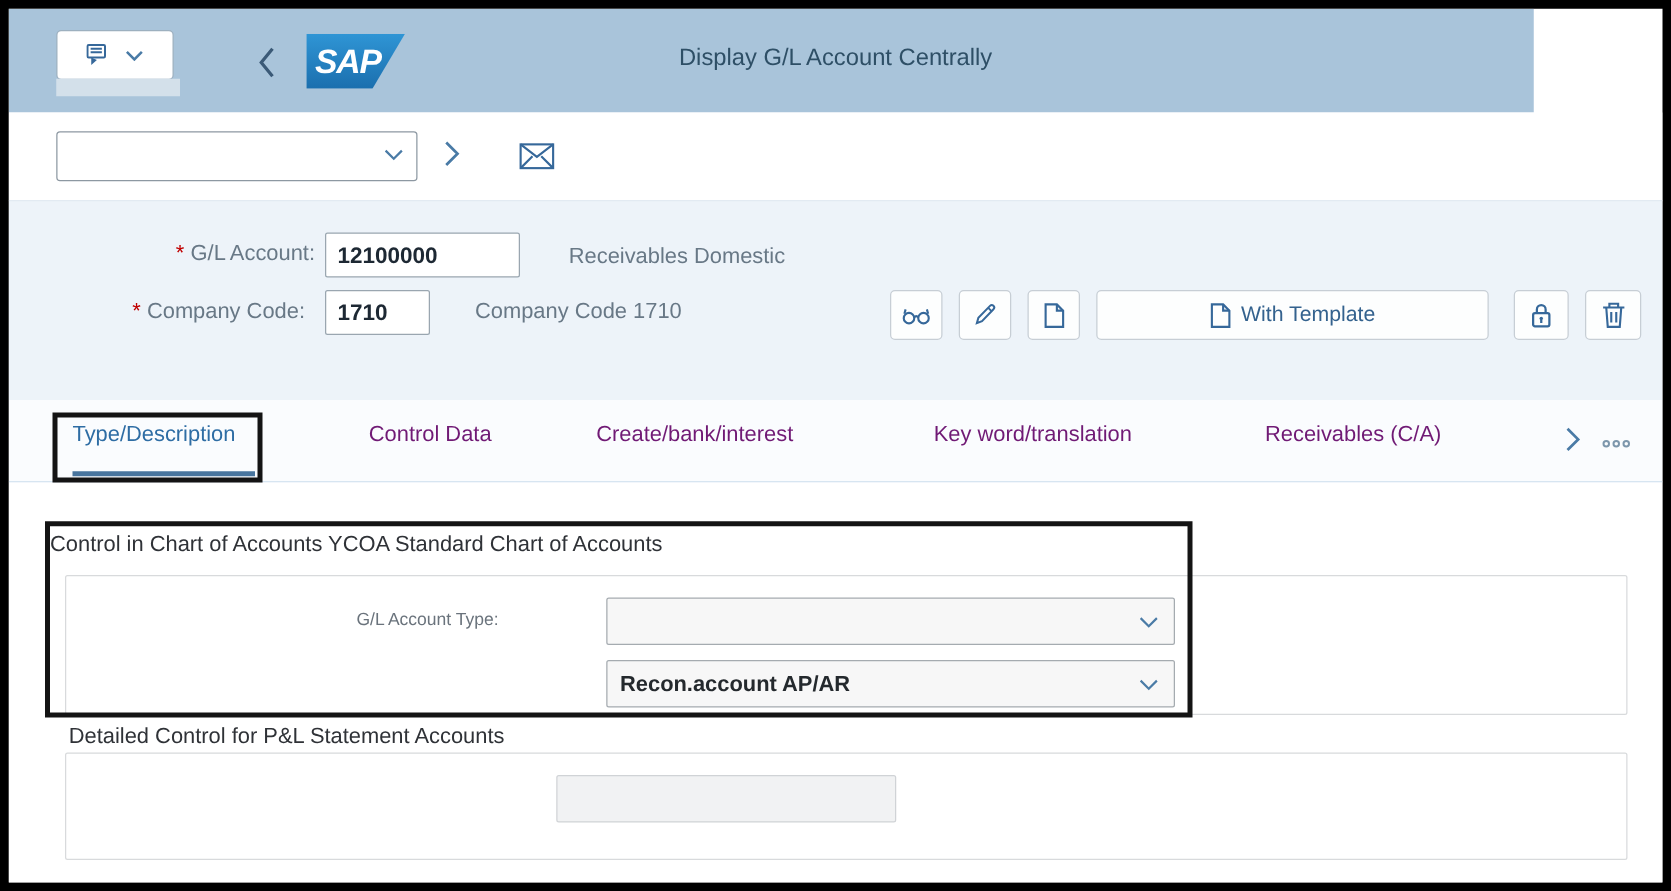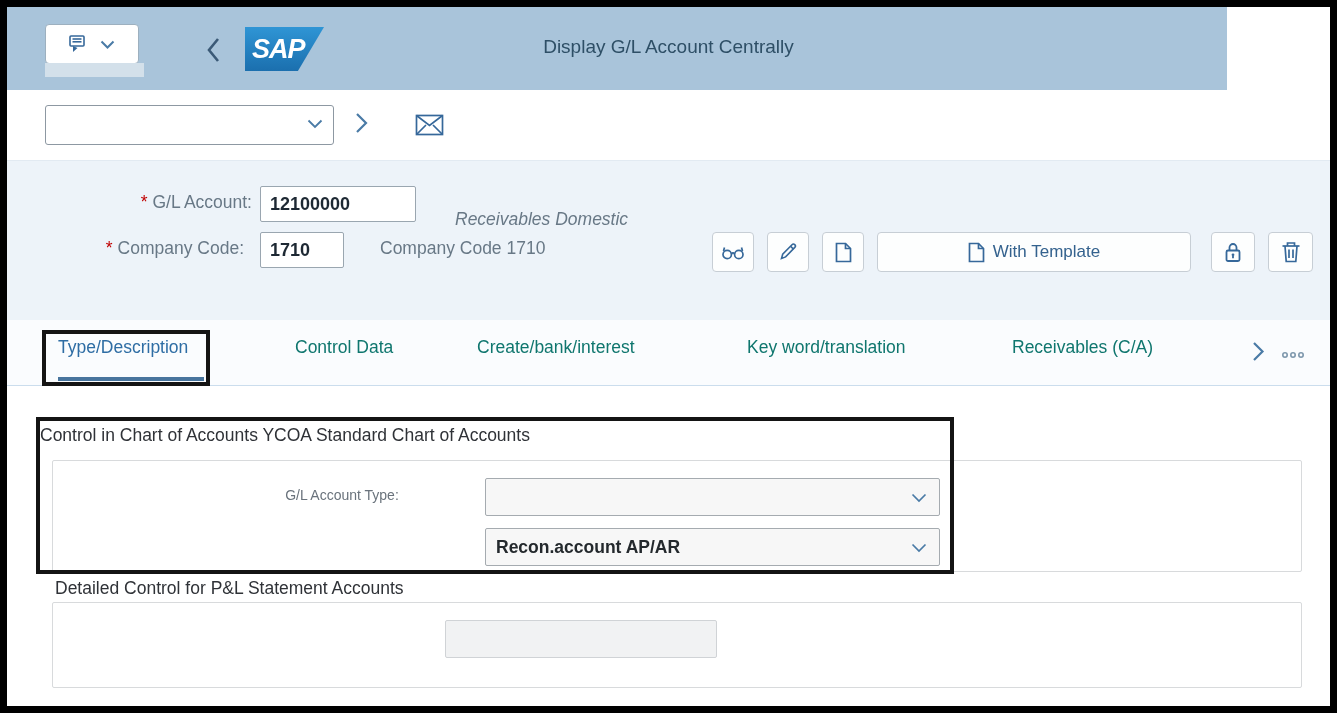--- a/index.html
+++ b/index.html
@@ -36,21 +36,21 @@
   .req{color:#c00000;margin-right:5px;}
   .finput{position:absolute;height:36px;box-sizing:border-box;background:#fff;border:1px solid #9aa6b0;
     border-radius:2px;font-family:"Liberation Sans",sans-serif;font-size:18px;font-weight:600;color:#1d2833;padding:0 9px;outline:none;}
   .fdesc{position:absolute;font-size:17.5px;color:#687886;white-space:nowrap;}
   .icon-btn{position:absolute;top:225px;height:40px;box-sizing:border-box;background:#fdfefe;
     border:1px solid #c7ced5;border-radius:4px;display:flex;align-items:center;justify-content:center;gap:8px;cursor:pointer;}
   .icon-btn .btn-label{font-size:17px;color:#34628e;}
   
   .tabstrip{position:absolute;left:0;top:313px;width:1323px;height:66px;background:#fafcfe;
     border-bottom:1px solid #cbdded;box-sizing:border-box;}
-  .tab{position:absolute;top:17px;font-size:17.5px;color:#0f766e;cursor:pointer;white-space:nowrap;}
+  .tab{position:absolute;top:17px;font-size:17.5px;color:#701a75;cursor:pointer;white-space:nowrap;}
   .tab.active{color:#2e6da4;}
   .tab-underline{position:absolute;left:51px;top:56px;width:146px;height:4px;background:#48759e;}
   .tab-overflow{position:absolute;top:19px;cursor:pointer;}
   
   .content{position:absolute;left:0;top:379px;width:1323px;height:320px;background:#fff;}
   .section-title{position:absolute;font-size:17.5px;color:#2f3237;white-space:nowrap;}
   .groupbox{position:absolute;left:45px;width:1250px;box-sizing:border-box;background:#fff;
     border:1px solid #d8dadc;border-radius:2px;}
   .glabel{position:absolute;text-align:center;font-size:14px;color:#6a737c;}
   .dropdown{position:absolute;height:38px;width:455px;box-sizing:border-box;background:#f7f7f7;
@@ -137,21 +137,21 @@
     </span>
     <span class="tb-link" style="right:30px;">Exit</span>
   </div>
 
   <div class="formarea"></div>
 
   <div class="flabel" style="left:30px;top:185px;">
     <span class="req">*</span><span>G/L Account:</span>
   </div>
   <input class="finput" style="left: 253px; top: 179px; width: 156px;" value="12100000">
-  <div class="fdesc" style="left:448px;top:202px;font-style:italic;">Receivables Domestic</div>
+  <div class="fdesc" style="left:448px;top:187px;">Receivables Domestic</div>
 
   <div class="flabel" style="left:22px;top:231px;">
     <span class="req">*</span><span>Company Code:</span>
   </div>
   <input class="finput" style="left: 253px; top: 225px; width: 84px;" value="1710">
   <div class="fdesc" style="left:373px;top:231px;">Company Code 1710</div>
 
   <div class="icon-btn" style="left:705px;width:42px;">
     <span>
       <svg width="24" height="18" viewBox="0 0 24 18" fill="none" stroke="#36689a" stroke-width="1.7">

